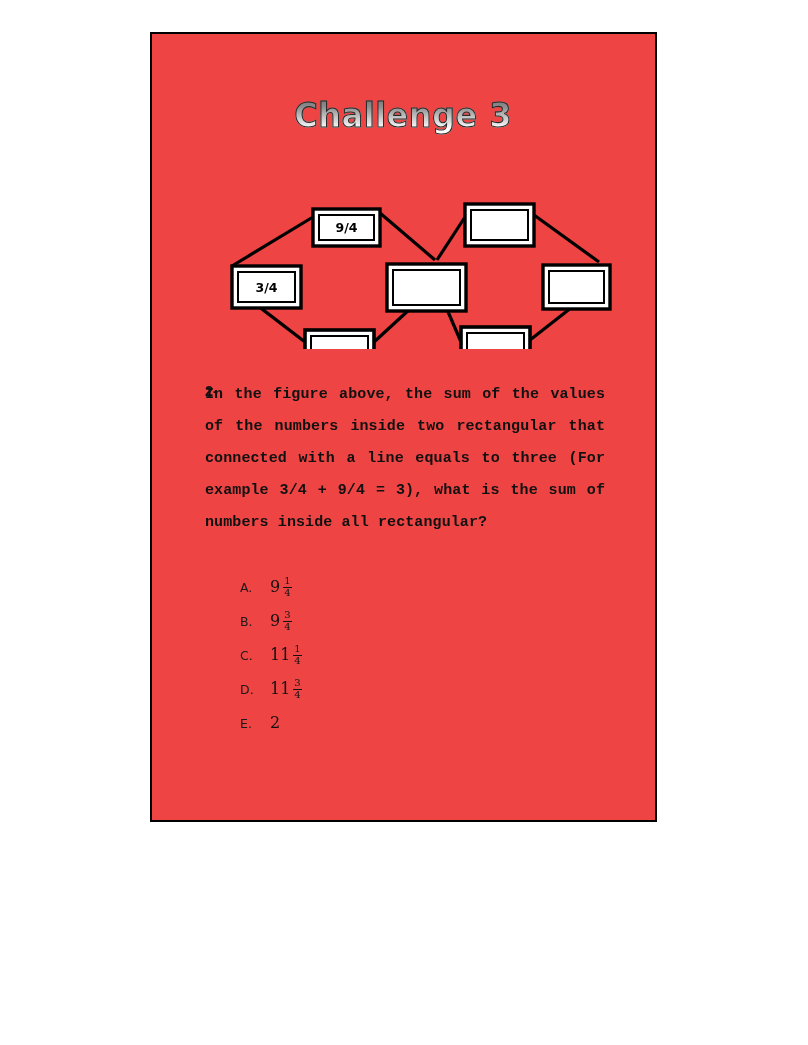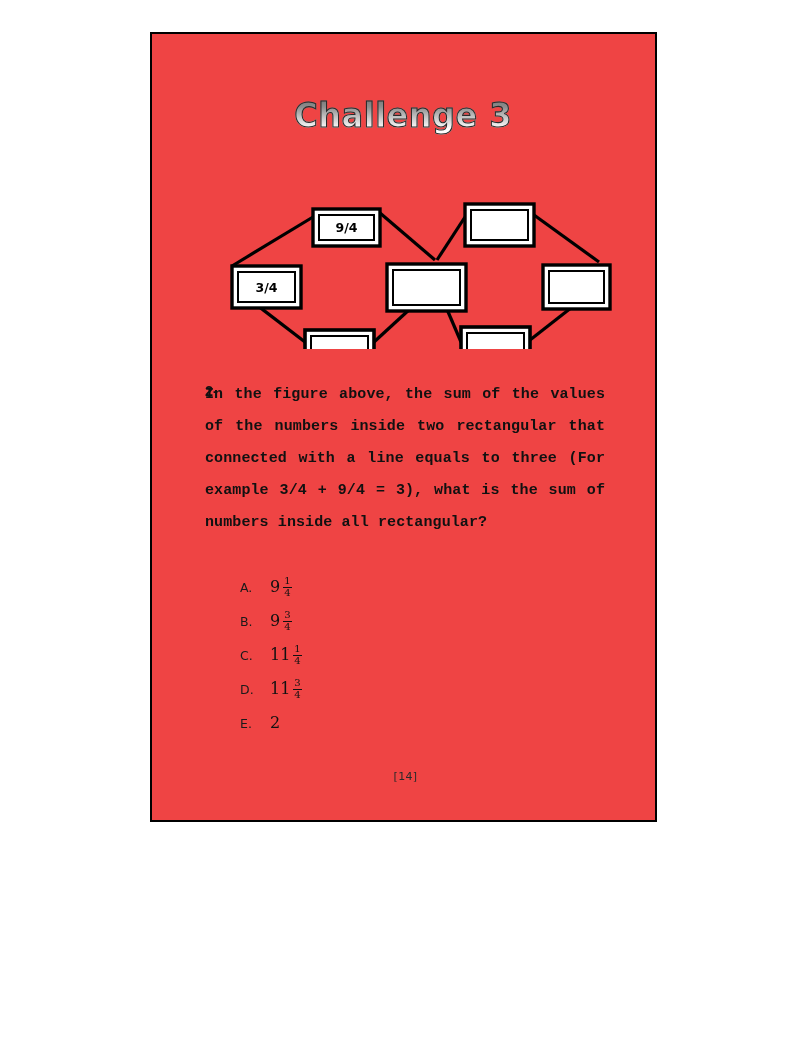--- a/index.html
+++ b/index.html
@@ -264,15 +264,14 @@
 
     <div class="option-row">
       <span class="opt-letter">E.</span>
       <span class="opt-value">
         <span class="opt-whole">2</span>
       </span>
     </div>
 
   </div>
 
-  <div id="page-number">[14]</div>
 
 </div>
 
 </body></html>

